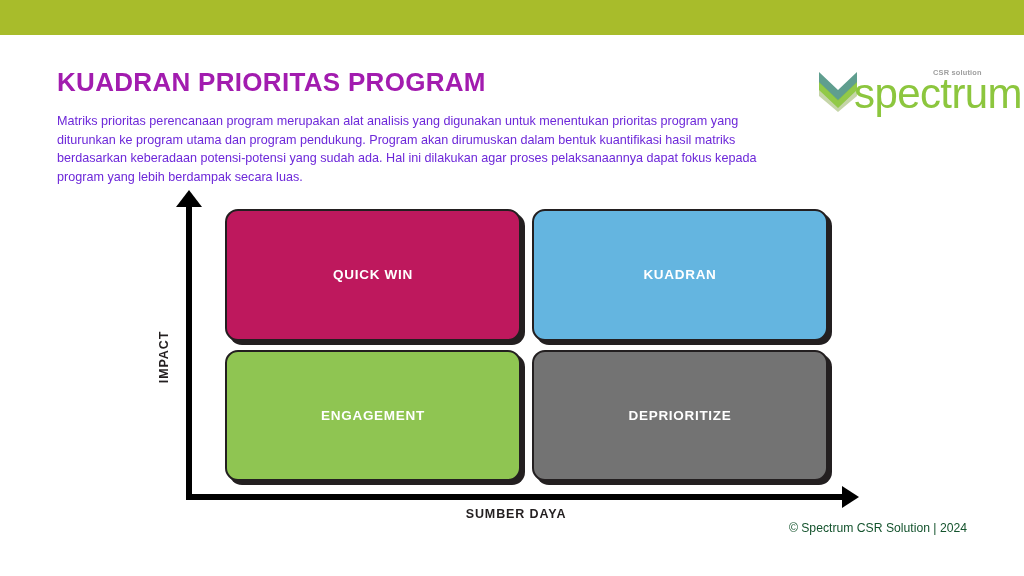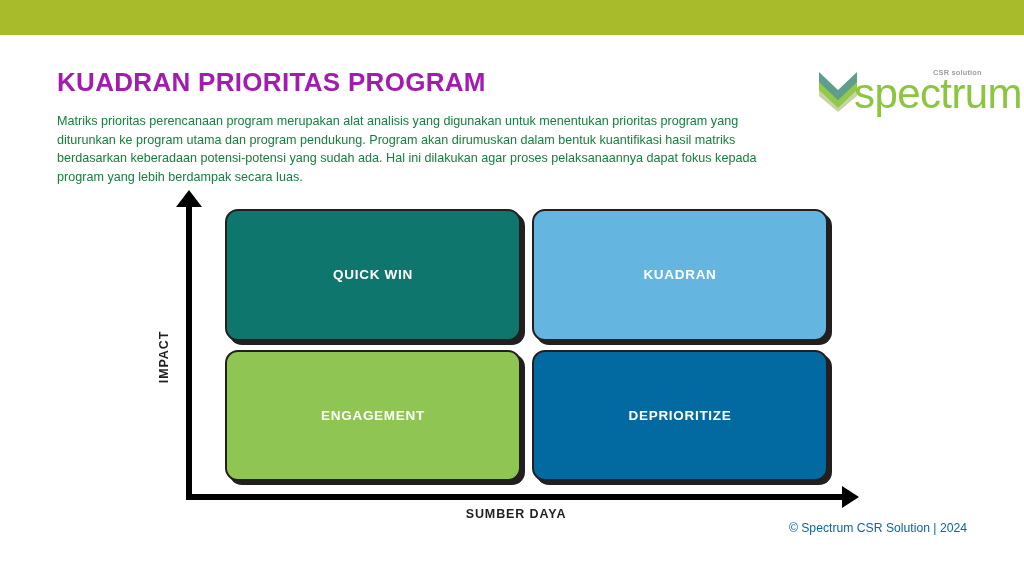--- a/index.html
+++ b/index.html
@@ -39,21 +39,21 @@
     white-space: nowrap;
   }
 
   .intro-paragraph {
     position: absolute;
     left: 57px;
     top: 112px;
     width: 740px;
     font-size: 12.6px;
     line-height: 18.5px;
-    color: #15803d;
+    color: #6d28d9;
     text-align: left;
   }
 
   
   .logo {
     position: absolute;
     left: 816px;
     top: 64px;
     width: 170px;
     height: 52px;
@@ -189,21 +189,21 @@
     text-align: center;
     user-select: none;
   }
 
   
   .footer-credit {
     position: absolute;
     right: 57px;
     top: 521px;
     font-size: 12.2px;
-    color: #0369a1;
+    color: #14532d;
     white-space: nowrap;
   }
 </style>
 </head>
 <body>
 
 <div class="top-band"></div>
 
 <h1 class="page-title">KUADRAN PRIORITAS PROGRAM</h1>
 
@@ -227,32 +227,32 @@
   <div class="axis-v-arrow"></div>
   <div class="axis-h"></div>
   <div class="axis-h-arrow"></div>
 
   <div class="axis-label-y">IMPACT</div>
 
   <div class="axis-label-x">SUMBER DAYA</div>
 
   <div class="quadrant-grid">
 
-    <div class="quadrant" style="background-color: #0f766e;">
+    <div class="quadrant" style="background-color: #be185d;">
       <span class="quadrant-label">QUICK WIN</span>
     </div>
 
     <div class="quadrant" style="background-color: rgb(100, 181, 224);">
       <span class="quadrant-label">KUADRAN</span>
     </div>
 
     <div class="quadrant" style="background-color: rgb(143, 197, 82);">
       <span class="quadrant-label">ENGAGEMENT</span>
     </div>
 
-    <div class="quadrant" style="background-color: #0369a1;">
+    <div class="quadrant" style="background-color: #737373;">
       <span class="quadrant-label">DEPRIORITIZE</span>
     </div>
 
   </div>
 </div>
 
 <div class="footer-credit">© Spectrum CSR Solution | 2024</div>
 
 </body></html>

